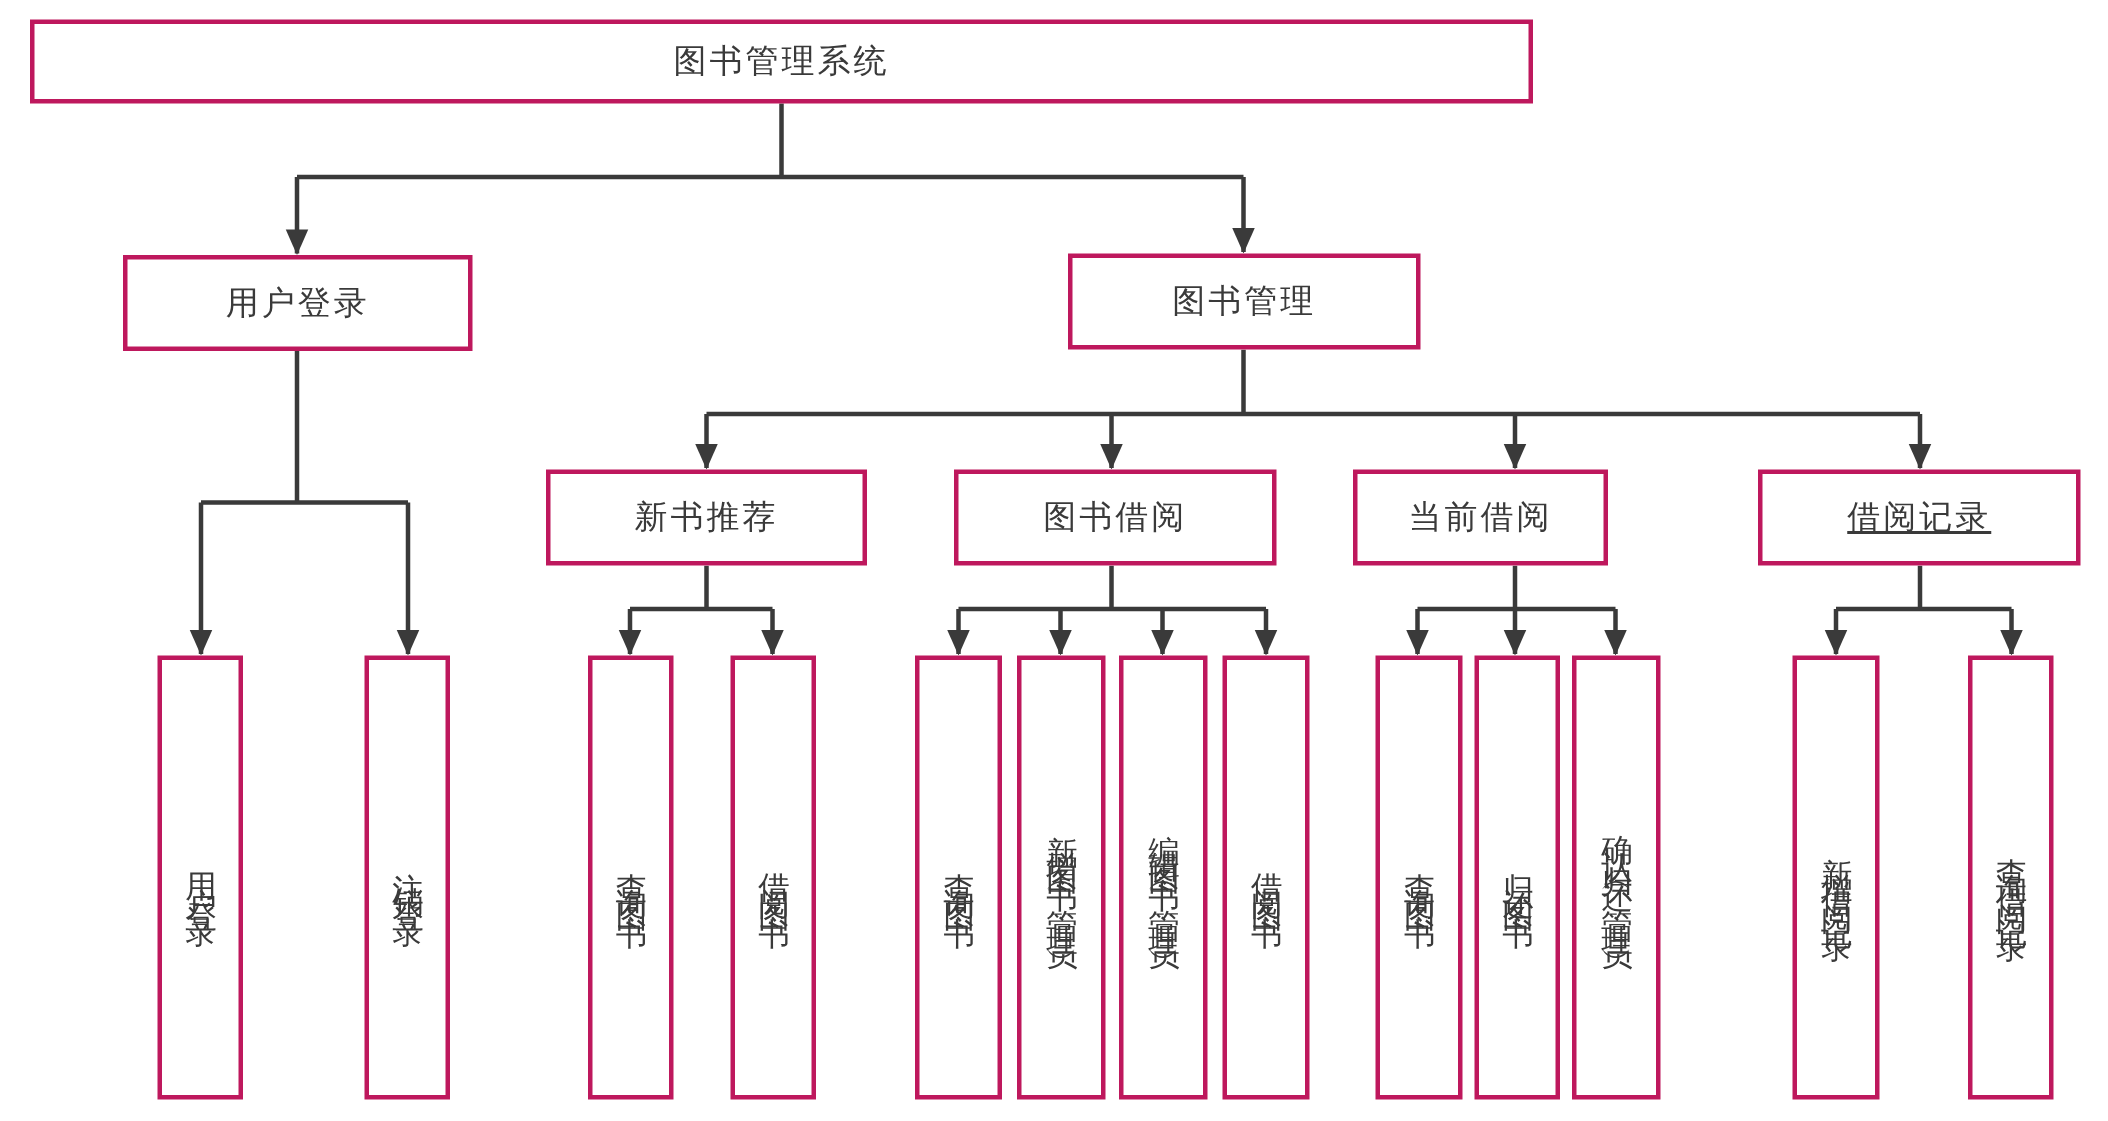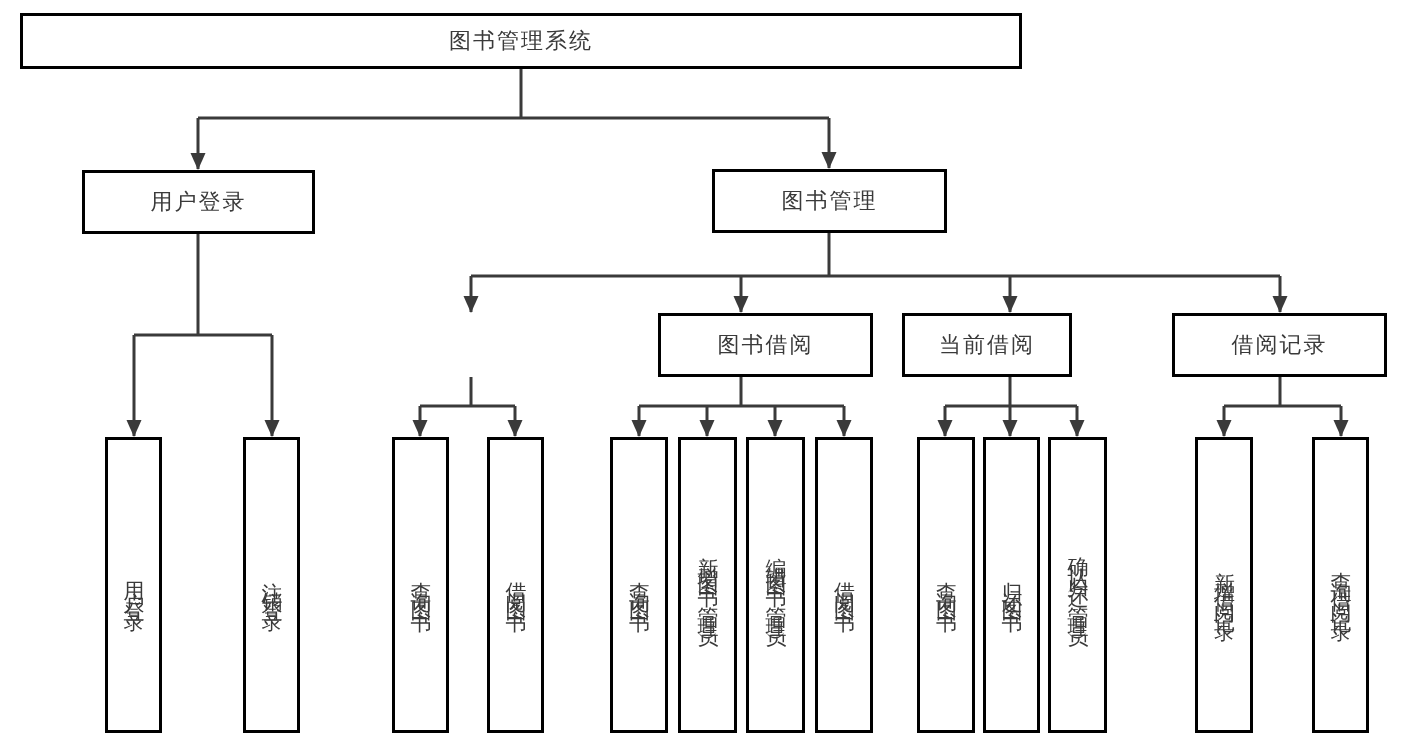--- a/index.html
+++ b/index.html
@@ -20,21 +20,21 @@
     position: absolute;
     left: 0;
     top: 0;
     width: 1405px;
     height: 747px;
     pointer-events: none;
   }
   .box {
     position: absolute;
     box-sizing: border-box;
-    border: 3px solid #000000;
+    border: 3px solid #be185d;
     background: #ffffff;
     display: flex;
     align-items: center;
     justify-content: center;
     font-size: 22px;
     letter-spacing: 2px;
     white-space: nowrap;
   }
   .leaf {
     writing-mode: vertical-rl;
@@ -53,23 +53,23 @@
     color: rgba(148, 148, 148, 0.88);
     z-index: 10;
     white-space: nowrap;
   }
 
   
   #node-root        { left: 20px;   top: 13px;  width: 1002px; height: 56px; }
   #node-login       { left: 82px;   top: 170px; width: 233px;  height: 64px; }
   #node-mgmt        { left: 712px;  top: 169px; width: 235px;  height: 64px; }
   #node-recommend   { left: 364px;  top: 313px; width: 214px;  height: 64px; }
-  #node-borrowing   { left: 658px;  top: 313px; width: 215px;  height: 64px; }
+  #node-borrowing   { left: 636px;  top: 313px; width: 215px;  height: 64px; }
   #node-current     { left: 902px;  top: 313px; width: 170px;  height: 64px; }
-  #node-records     { left: 1172px; top: 313px; width: 215px;  height: 64px; }
+  #node-records     { left: 1172px; top: 313px; width: 215px;  height: 64px; text-decoration: underline; }
 
   .leaf { top: 437px; height: 296px; }
   #leaf-login-1   { left: 105px;  width: 57px; }
   #leaf-login-2   { left: 243px;  width: 57px; }
   #leaf-rec-1     { left: 392px;  width: 57px; }
   #leaf-rec-2     { left: 487px;  width: 57px; }
   #leaf-bor-1     { left: 610px;  width: 58px; }
   #leaf-bor-2     { left: 678px;  width: 59px; }
   #leaf-bor-3     { left: 746px;  width: 59px; }
   #leaf-bor-4     { left: 815px;  width: 58px; }
@@ -122,20 +122,21 @@
       <polygon points="1216.5,420 1231.5,420 1224,437"></polygon>
       <polygon points="1333.5,420 1348.5,420 1341,437"></polygon>
     </g>
   </svg>
 
   <div class="box" id="node-root">图书管理系统</div>
 
   <div class="box" id="node-login">用户登录</div>
   <div class="box" id="node-mgmt">图书管理</div>
 
+  <div class="box" id="node-recommend">新书推荐</div>
   <div class="box" id="node-borrowing">图书借阅</div>
   <div class="box" id="node-current">当前借阅</div>
   <div class="box" id="node-records">借阅记录</div>
 
   <div class="box leaf" id="leaf-login-1">用户登录</div>
   <div class="box leaf" id="leaf-login-2">注销登录</div>
 
   <div class="box leaf" id="leaf-rec-1">查询图书</div>
   <div class="box leaf" id="leaf-rec-2">借阅图书</div>
 

